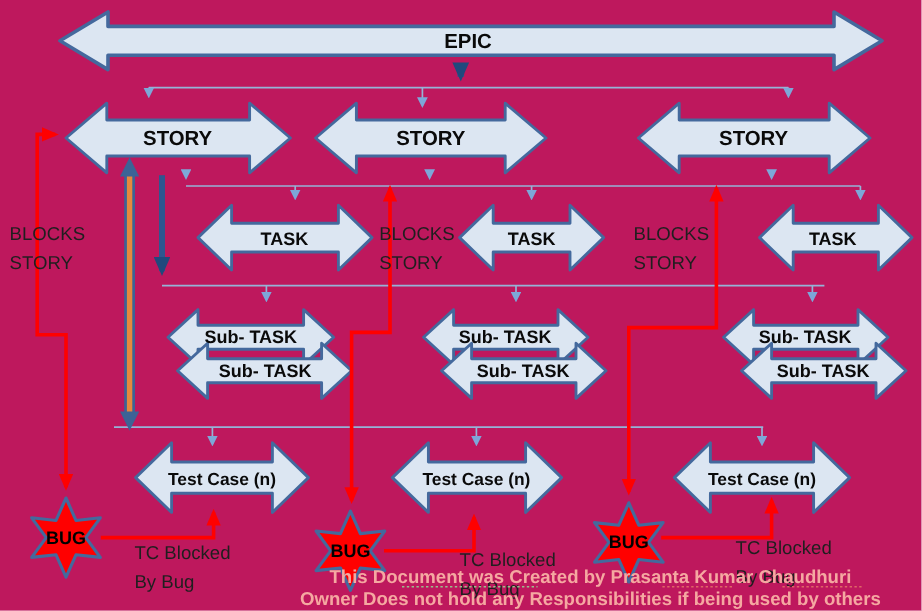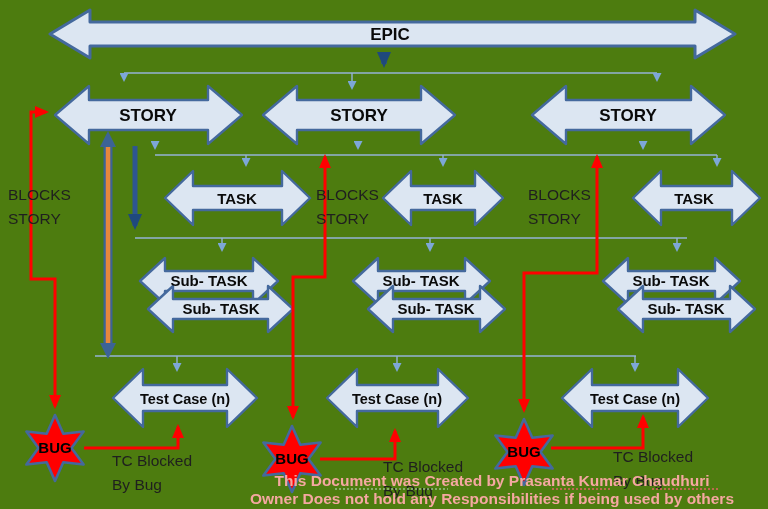--- a/index.html
+++ b/index.html
@@ -1,16 +1,16 @@
 <!DOCTYPE html>
 <html><head>
 <meta charset="utf-8">
 <style>
   html,body{margin:0;padding:0;background:#ffffff;}
-  .canvas{position:relative;width:768px;height:509px;background:#4d7c0f;overflow:hidden;
+  .canvas{position:relative;width:768px;height:509px;background:#be185d;overflow:hidden;
           font-family:"Liberation Sans", sans-serif;}
   svg{display:block;}
   text{font-family:"Liberation Sans", sans-serif;}
   .node-label{font-weight:bold;fill:#0a0a0a;}
   .side-label{fill:#1f1f1f;font-size:15.5px;}
   .bug-label{font-weight:bold;fill:#000;font-size:15px;}
   .watermark{font-weight:bold;fill:#f5a8a1;font-size:15.5px;}
   .shape{fill:#dce6f2;stroke:#44699d;stroke-width:2.4;stroke-linejoin:round;}
   .shape-epic{stroke-width:3;}
   .rail{stroke:#95b3d7;stroke-width:1.4;fill:none;}

